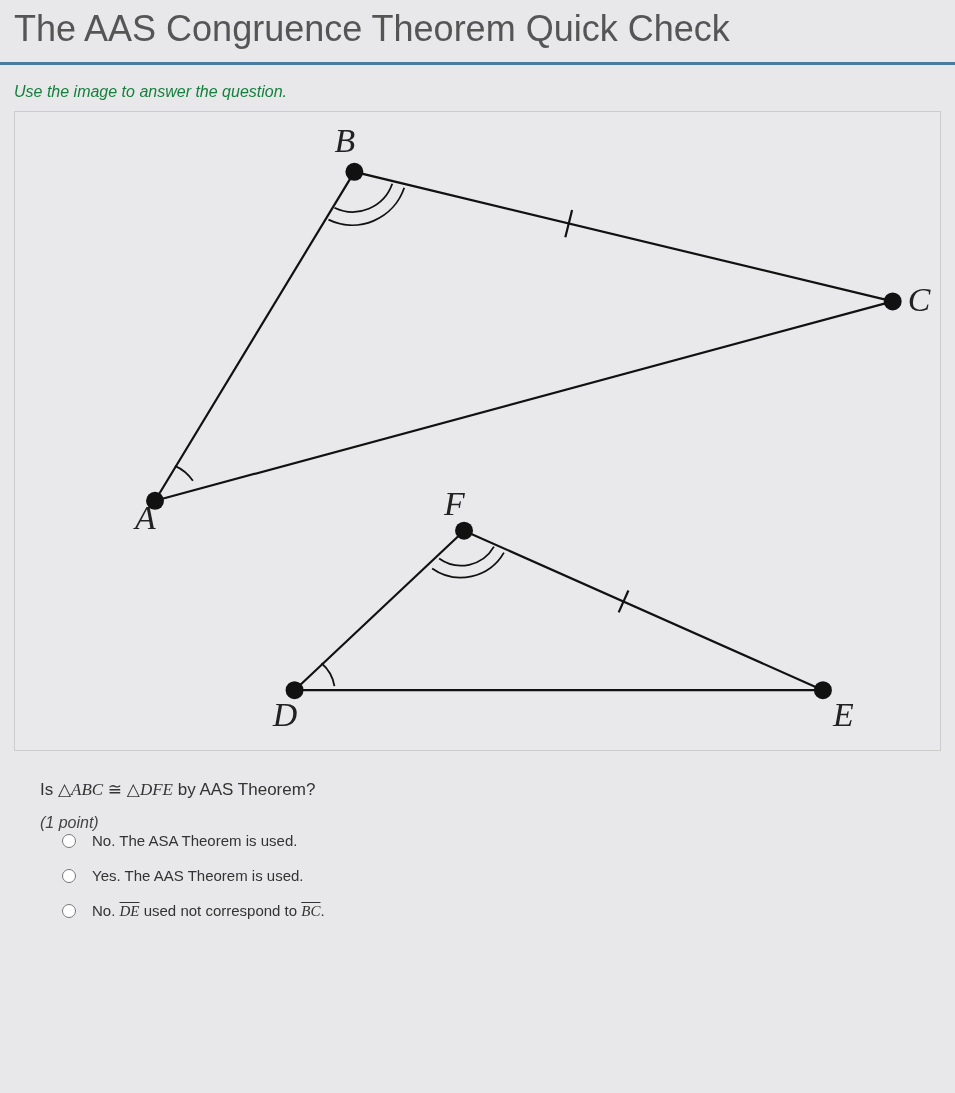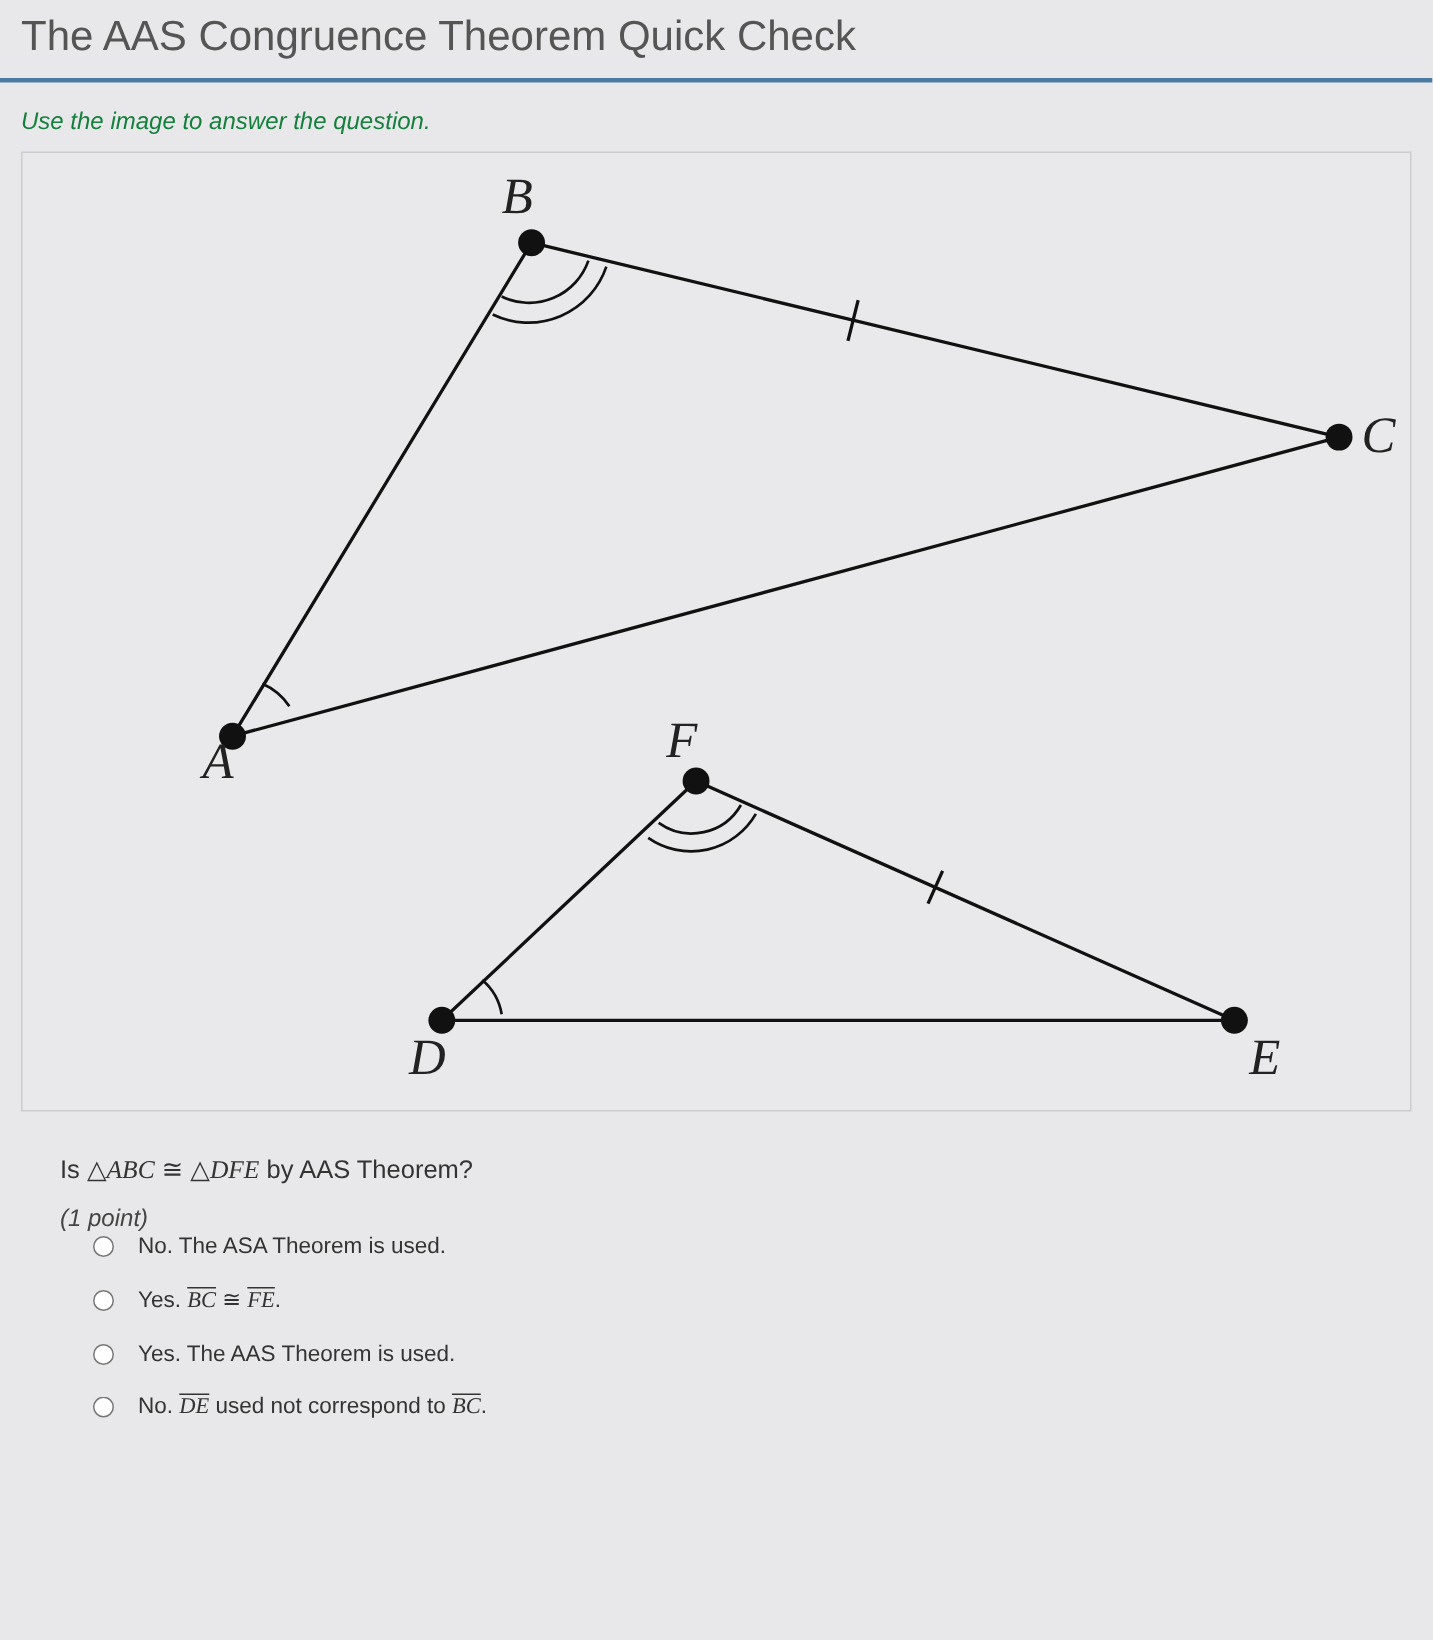--- a/index.html
+++ b/index.html
@@ -5,21 +5,21 @@
   * { box-sizing: border-box; margin: 0; padding: 0; }
   body {
     font-family: Arial, Helvetica, sans-serif;
     background: #e8e8ea;
     width: 955px;
     height: 1093px;
     overflow: hidden;
     position: relative;
   }
   .page-title {
-    font-size: 28px;
+    font-size: 36px;
     color: #555;
     padding: 8px 14px 12px 14px;
     font-weight: 400;
     border-bottom: 3px solid #4a7aa0;
   }
   .instruction {
     font-style: italic;
     color: #15803d;
     font-size: 16px;
     padding: 18px 14px 10px 14px;
@@ -138,26 +138,20 @@
   </p>
   <p class="points-label">(1 point)</p>
 
   <div class="options">
 
     <label class="option">
       <input type="radio" name="ans" style="">
       <span>No. The ASA Theorem is used.</span>
     </label>
 
-    <label class="option">
-      <input type="radio" name="ans" style="">
-      <span>
-        <span>Yes. </span><span class="seg">BC</span><span> ≅ </span><span class="seg">FE</span><span>.</span>
-      </span>
-    </label>
 
     <label class="option">
       <input type="radio" name="ans" style="">
       <span>Yes. The AAS Theorem is used.</span>
     </label>
 
     <label class="option">
       <input type="radio" name="ans" style="">
       <span>
         <span>No. </span><span class="seg">DE</span><span> used not correspond to </span><span class="seg">BC</span><span>.</span>

